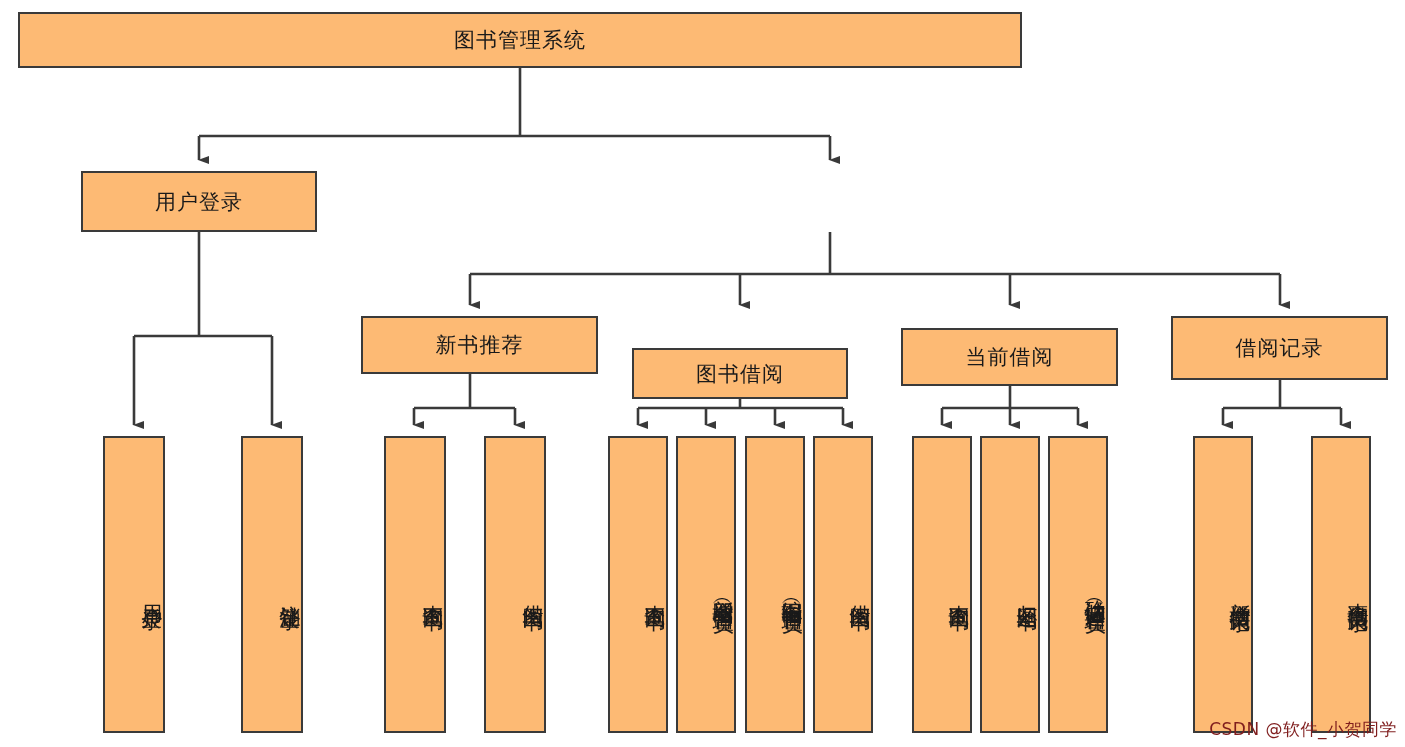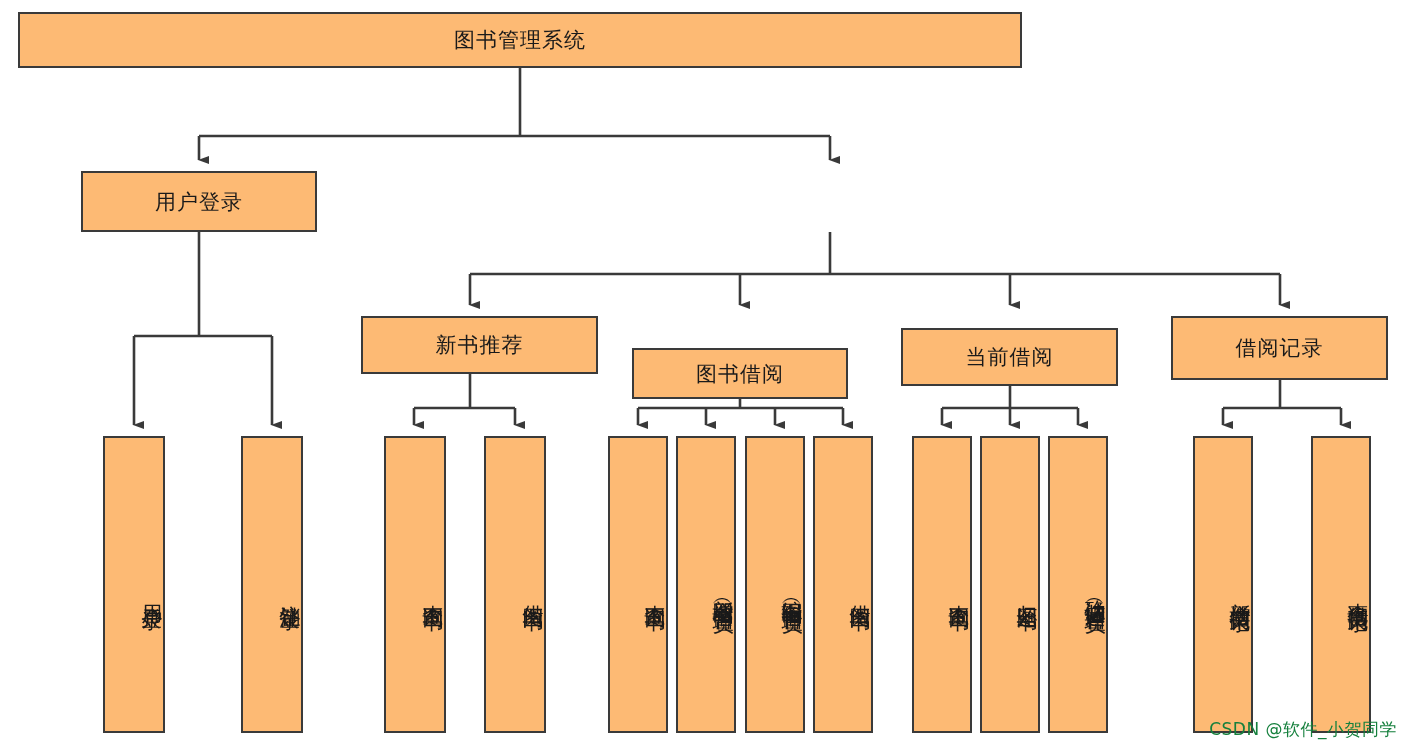--- a/index.html
+++ b/index.html
@@ -52,21 +52,21 @@
   .node.v .vtxt {
     writing-mode: vertical-rl;
     text-orientation: upright;
     display: block;
   }
   .watermark {
     position: absolute;
     right: 8px;
     bottom: 6px;
     font-size: 17px;
-    color: #15803d;
+    color: #7f1d1d;
     letter-spacing: 0.5px;
     white-space: nowrap;
   }
 </style>
 </head>
 <body>
 
 <div id="canvas">
 
   <svg id="edges" viewBox="0 0 1405 747">

